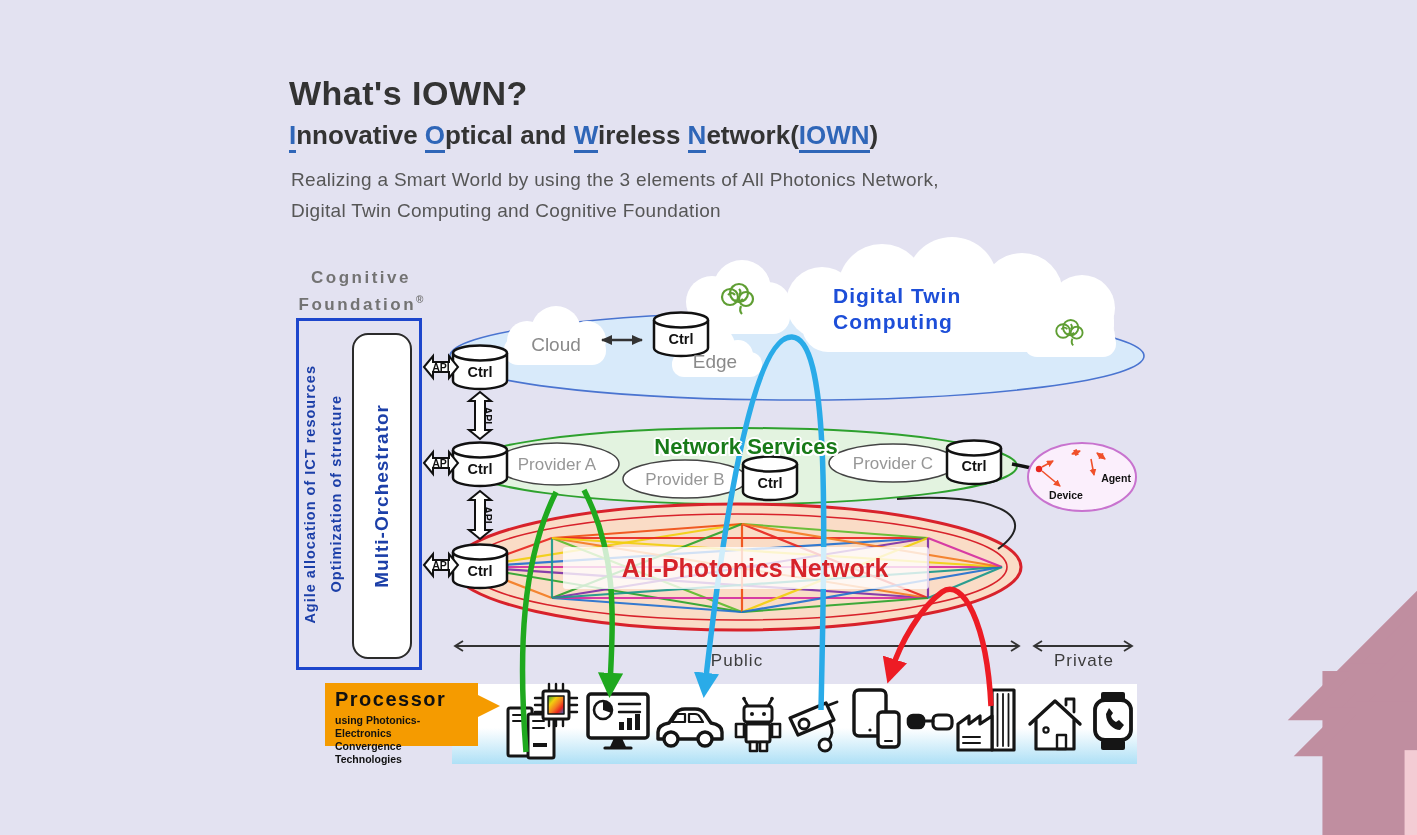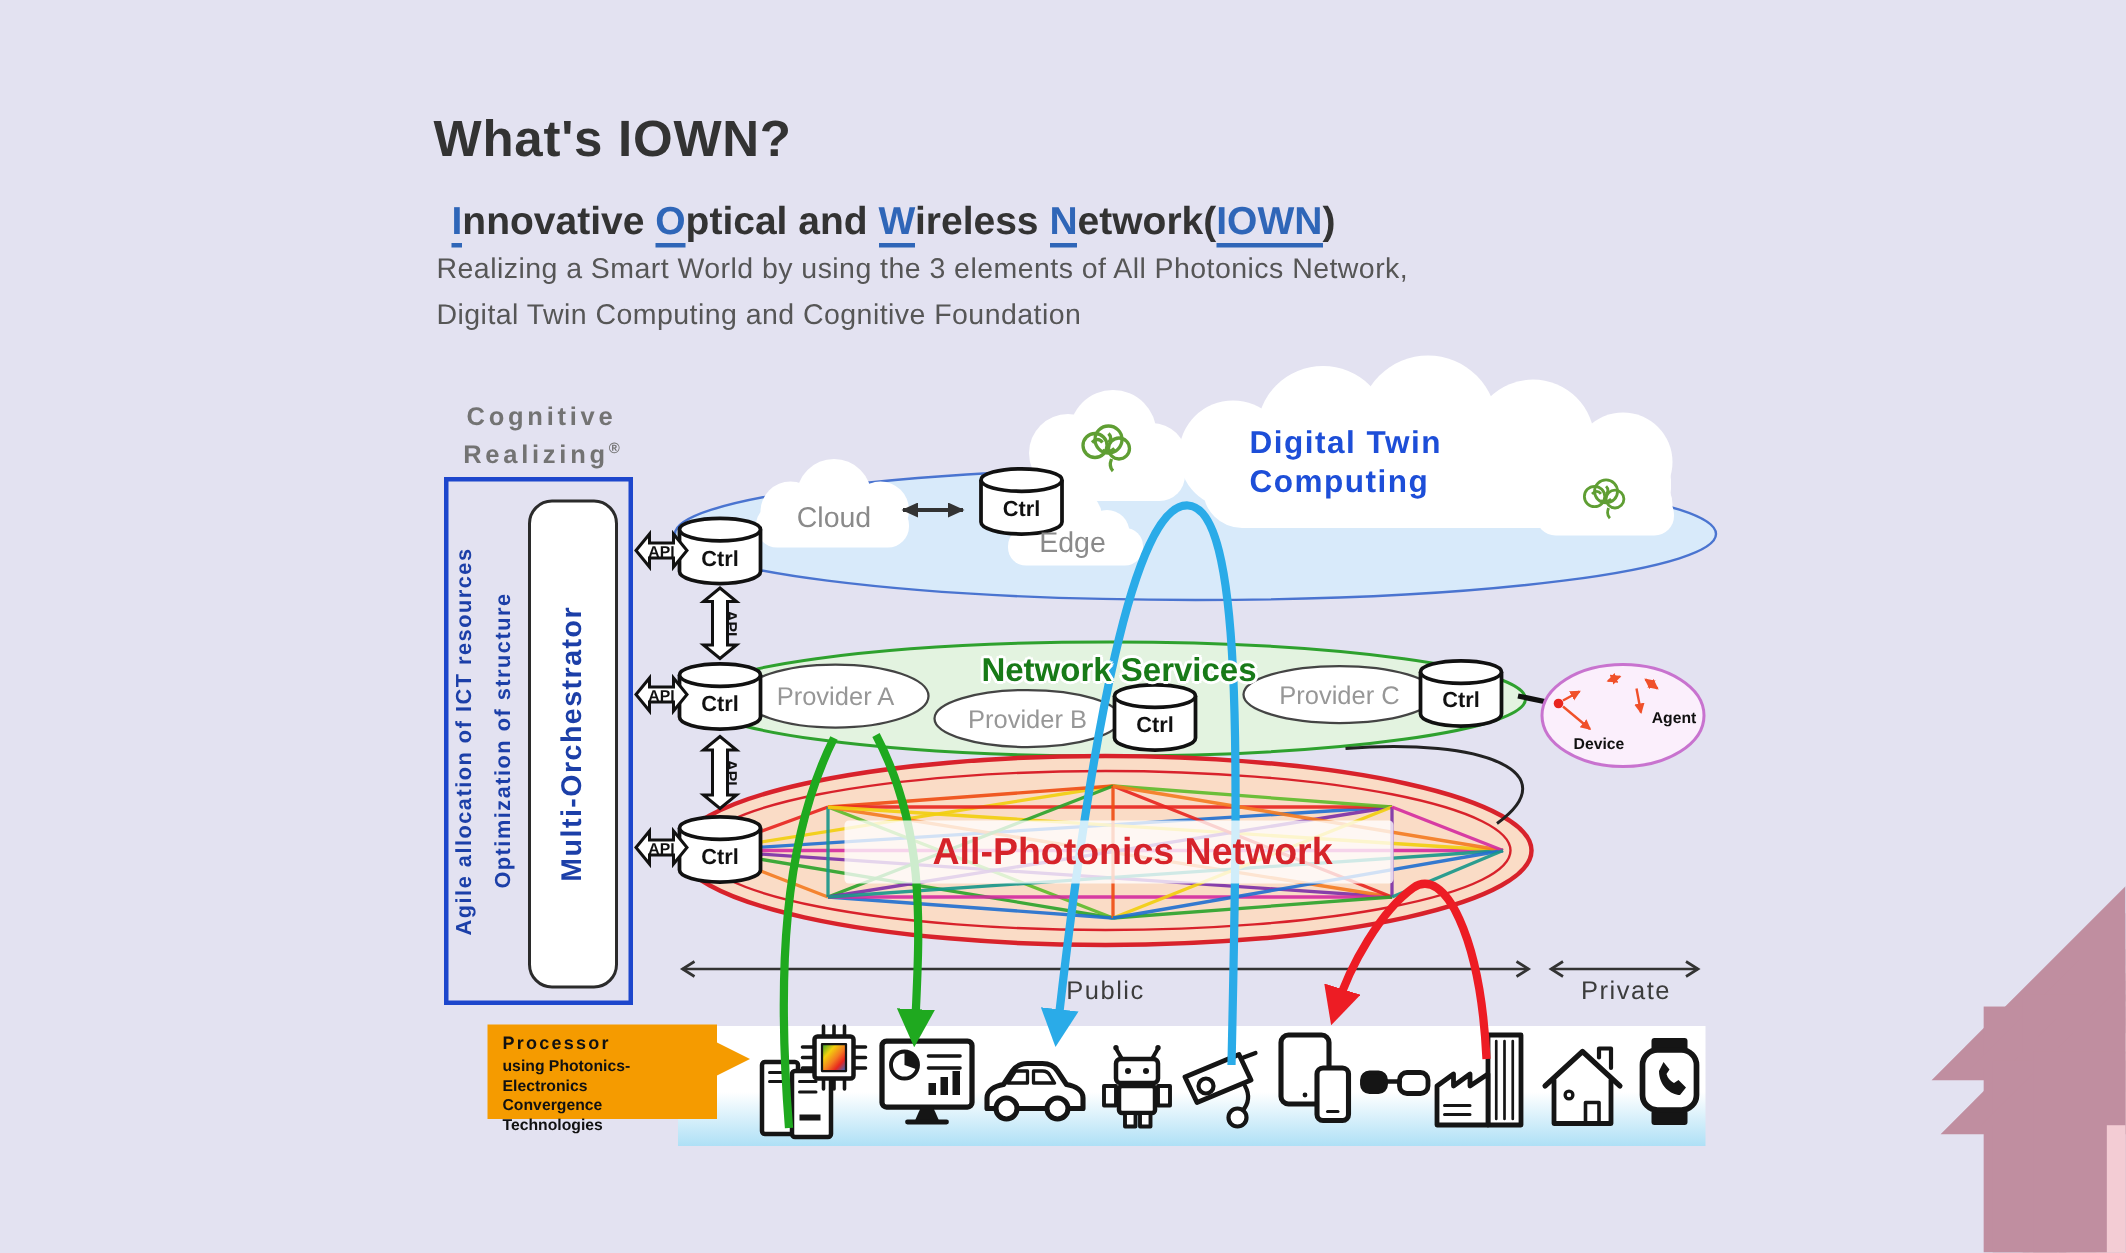--- a/index.html
+++ b/index.html
@@ -28,21 +28,21 @@
         1.5px 1.5px 0 #fff,-1.5px 1.5px 0 #fff,1.5px -1.5px 0 #fff,-1.5px -1.5px 0 #fff;}
   .banner{left:586px;top:396px;width:478px;text-align:center;font-size:22px;font-weight:700;
           color:#f4490c;white-space:nowrap;}
   .ns-title{left:601px;top:434px;width:290px;text-align:center;font-size:22px;font-weight:700;color:#187a18;}
   .apn-label{left:563px;top:547px;width:348px;height:42px;line-height:42px;text-align:center;
              background:rgba(255,255,255,.78);border-radius:3px;font-size:25px;font-weight:700;color:#d6232a;padding-left:18px;}
   .proc{left:325px;top:683px;width:153px;height:63px;background:#f59b00;color:#111;
         padding:5px 8px 0 10px;box-sizing:border-box;}
   .proc-tail{left:476px;top:694px;width:0;height:0;border-left:24px solid #f59b00;
              border-top:12px solid transparent;border-bottom:12px solid transparent;}
-  .proc .t1{font-size:12px;font-weight:700;letter-spacing:1.5px;}
+  .proc .t1{font-size:20px;font-weight:700;letter-spacing:1.5px;}
   .proc .t2{font-size:10.5px;font-weight:700;line-height:13px;margin-top:3px;}
 </style>
 </head>
 <body>
 
 <div id="canvas">
 
 <svg id="diagram-svg" width="1417" height="835" viewBox="0 0 1417 835">
   <defs>
     <symbol id="cyl" viewBox="0 0 56 46" overflow="visible">
@@ -333,31 +333,31 @@
 
     <text x="1066" y="499" text-anchor="middle" font-size="10.5" font-weight="700" fill="#111">Device</text>
     <text x="1116" y="482" text-anchor="middle" font-size="10.5" font-weight="700" fill="#111">Agent</text>
 
     <text x="737" y="666" text-anchor="middle" font-size="17" fill="#3c3c3c" letter-spacing="1">Public</text>
     <text x="1084" y="666" text-anchor="middle" font-size="17" fill="#3c3c3c" letter-spacing="1">Private</text>
   </g>
 </svg>
 
 <div class="abs page-title">What's IOWN?</div>
-<h2 class="abs subtitle" style="margin:12px;font-size:26px;">
+<h2 class="abs subtitle" style="margin:0;font-size:26px;">
   
 <span class="seg accent">I</span><span class="seg">nnovative </span><span class="seg accent">O</span><span class="seg">ptical and </span><span class="seg accent">W</span><span class="seg">ireless </span><span class="seg accent">N</span><span class="seg">etwork(</span><span class="seg accent">IOWN</span><span class="seg">)</span></h2>
 <div class="abs descr">
   <div>Realizing a Smart World by using the 3 elements of All Photonics Network,</div>
   <div>Digital Twin Computing and Cognitive Foundation</div>
 </div>
 
 <div class="abs cf-title">
   <div>Cognitive</div>
-  <div><span>Realizing</span><sup>®</sup></div>
+  <div><span>Foundation</span><sup>®</sup></div>
 </div>
 
 <div class="abs cf-box"></div>
 <div class="abs vcol side1">
   <span class="vtext">Agile allocation of ICT resources</span>
 </div>
 <div class="abs vcol side2">
   <span class="vtext">Optimization of structure</span>
 </div>
 <div class="abs vcol orch">

